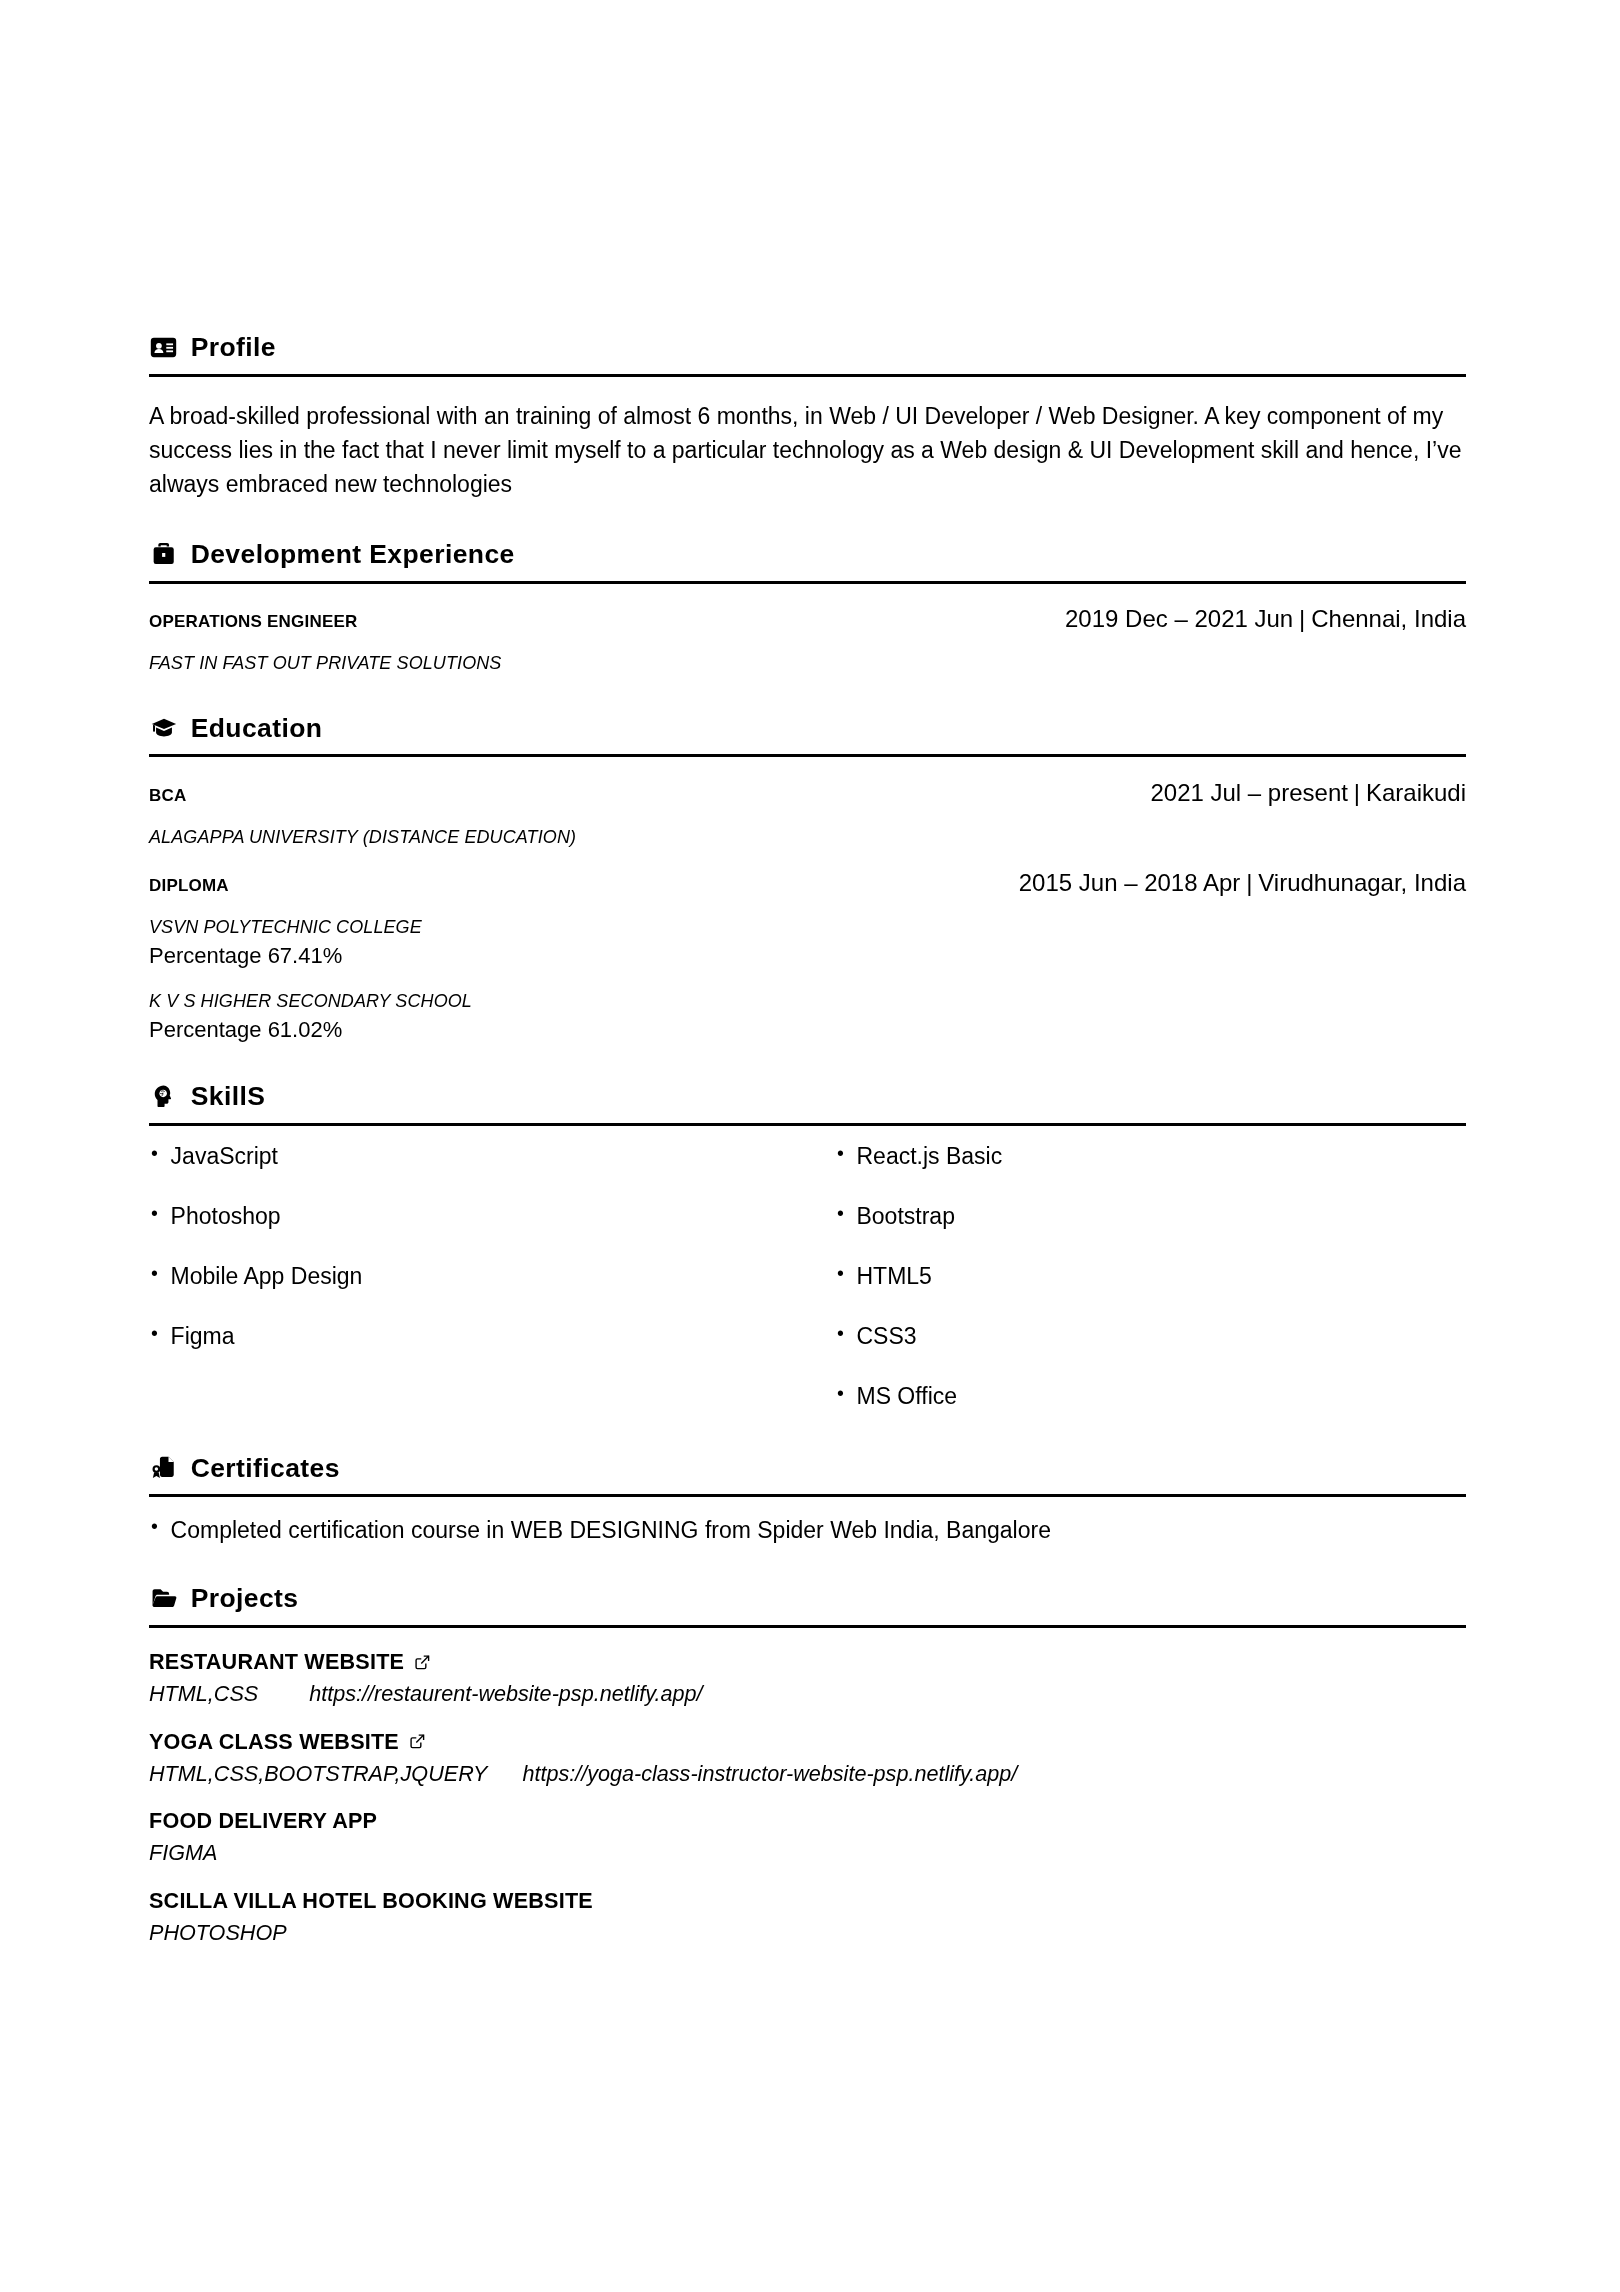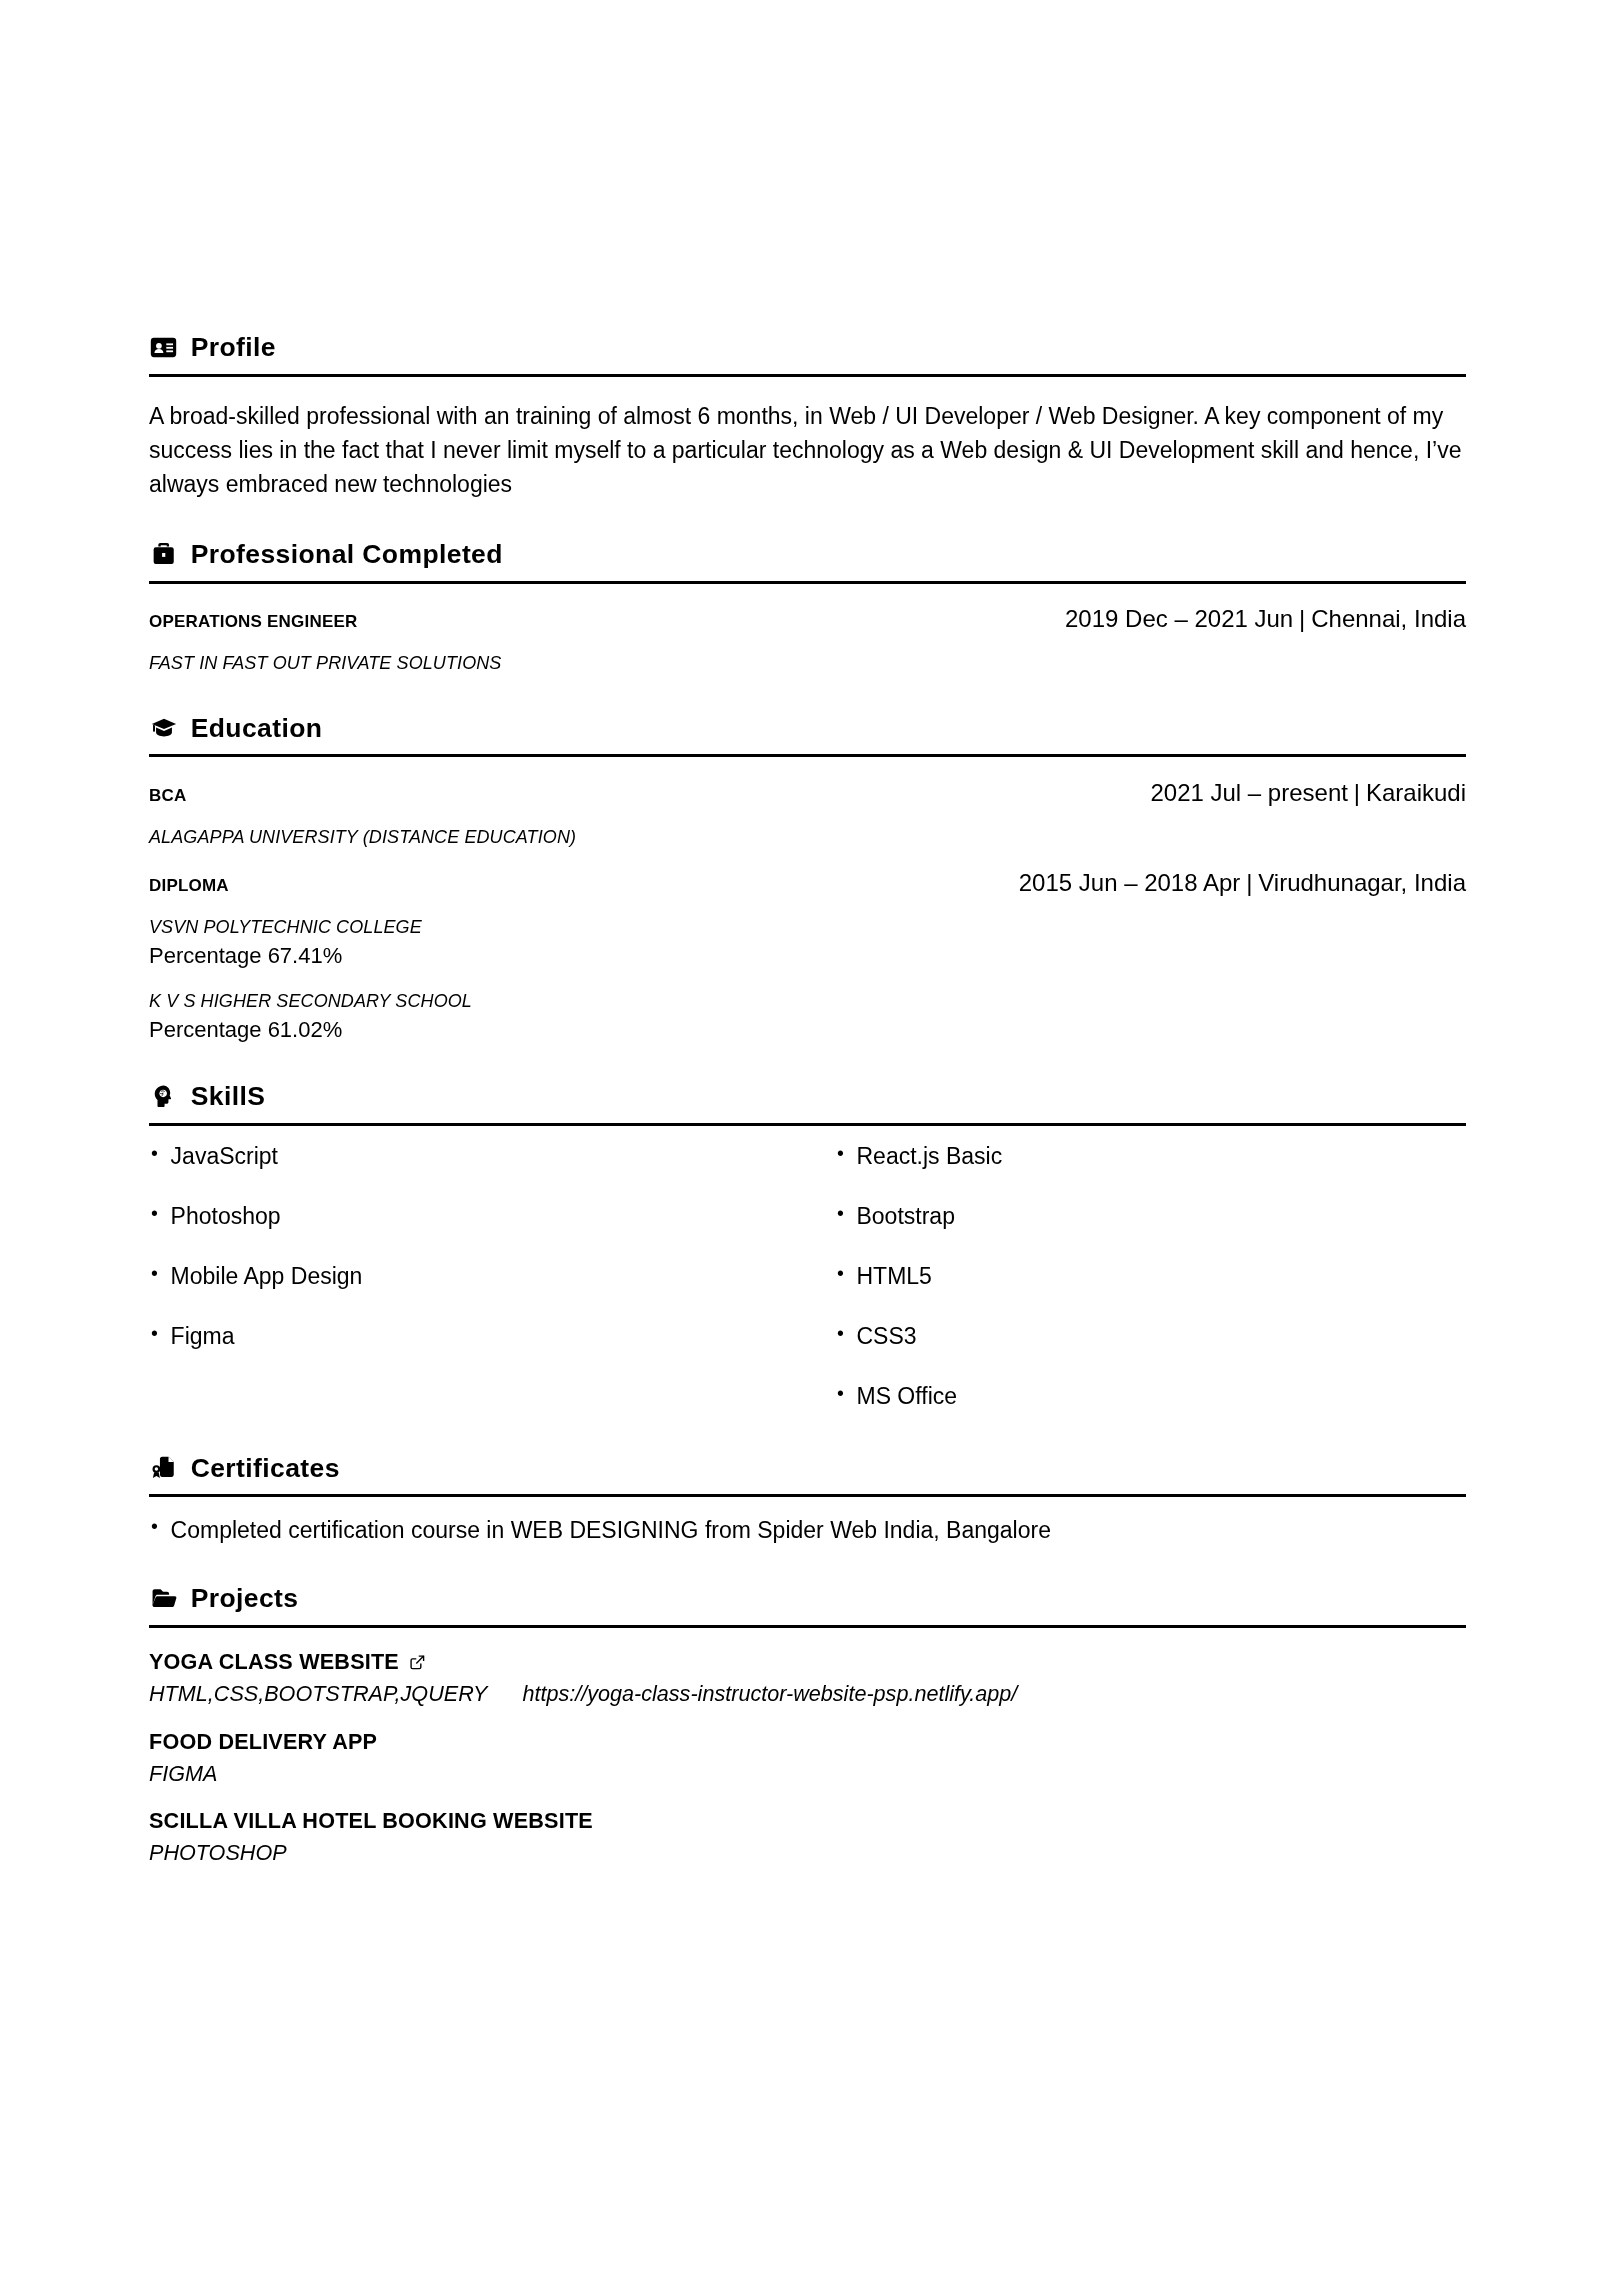--- a/index.html
+++ b/index.html
@@ -211,21 +211,21 @@
 
     <div class="section">
       <div class="sec-head">
         <span class="sec-icon">
           <svg width="27.4" height="27.4" viewBox="0 0 24 24" fill="#000">
             <path d="M9 2.6h6c1 0 1.7.8 1.7 1.8v1.4h-2.1V4.6H9.4v1.2H7.3V4.4c0-1 .7-1.8 1.7-1.8z"></path>
             <rect x="3.2" y="6.4" width="17.6" height="14.6" rx="1.9"></rect>
             <rect x="10.6" y="11.4" width="2.8" height="3.4" fill="#fff"></rect>
           </svg>
         </span>
-        <span class="sec-title">Professional Completed</span>
+        <span class="sec-title">Development Experience</span>
       </div>
       <div class="sec-rule"></div>
 
       <div class="entry">
         <div class="entry-row">
           <span class="entry-title">OPERATIONS ENGINEER</span>
           <span class="entry-meta"><span>2019 Dec – 2021 Jun</span><span class="sep">|</span><span>Chennai, India</span></span>
         </div>
         <div class="entry-sub">FAST IN FAST OUT PRIVATE SOLUTIONS</div>
       </div>
@@ -329,20 +329,37 @@
         <span class="sec-icon">
           <svg width="28" height="28" viewBox="0 0 24 24" fill="#000">
             <path d="M2.2 6.2c0-1 .8-1.8 1.8-1.8h5.1l2.1 2.3h3.4c1 0 1.8.8 1.8 1.8v.7H6.4c-.8 0-1.5.5-1.7 1.3l-2.5 8z"></path>
             <path d="M6.4 10.4h15c.8 0 1.4.8 1.2 1.6l-1.9 6.4c-.2.8-.9 1.3-1.7 1.3H3.4c-.8 0-1.4-.8-1.2-1.6l2.5-6.4c.2-.8.9-1.3 1.7-1.3z"></path>
           </svg>
         </span>
         <span class="sec-title">Projects</span>
       </div>
       <div class="sec-rule"></div>
 
+      <div class="proj">
+        <div class="proj-head">
+          <span class="proj-title">RESTAURANT WEBSITE</span>
+          <span class="ext-icon">
+            <svg width="16.7" height="16.7" viewBox="0 0 24 24" fill="none" stroke="#000" stroke-width="2">
+              <path d="M17 13.5V19a2 2 0 0 1-2 2H5a2 2 0 0 1-2-2V9a2 2 0 0 1 2-2h5.5"></path>
+              <path d="M14 3h7v7"></path>
+              <path d="M21 3 10.5 13.5"></path>
+            </svg>
+          </span>
+        </div>
+        <div class="proj-line">
+          <span class="proj-tech">HTML,CSS</span>
+          <span style="display:inline-block;width:51px"></span>
+          <span class="proj-url">https://restaurent-website-psp.netlify.app/</span>
+        </div>
+      </div>
 
       <div class="proj">
         <div class="proj-head">
           <span class="proj-title">YOGA CLASS WEBSITE</span>
           <span class="ext-icon">
             <svg width="16.7" height="16.7" viewBox="0 0 24 24" fill="none" stroke="#000" stroke-width="2">
               <path d="M17 13.5V19a2 2 0 0 1-2 2H5a2 2 0 0 1-2-2V9a2 2 0 0 1 2-2h5.5"></path>
               <path d="M14 3h7v7"></path>
               <path d="M21 3 10.5 13.5"></path>
             </svg>

